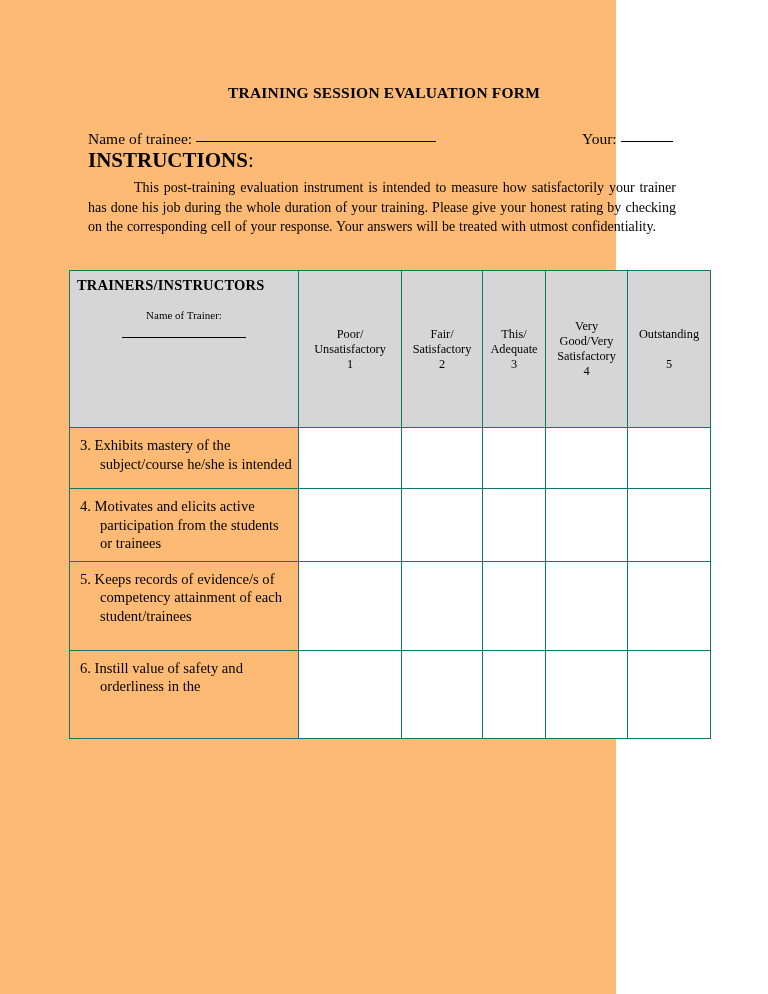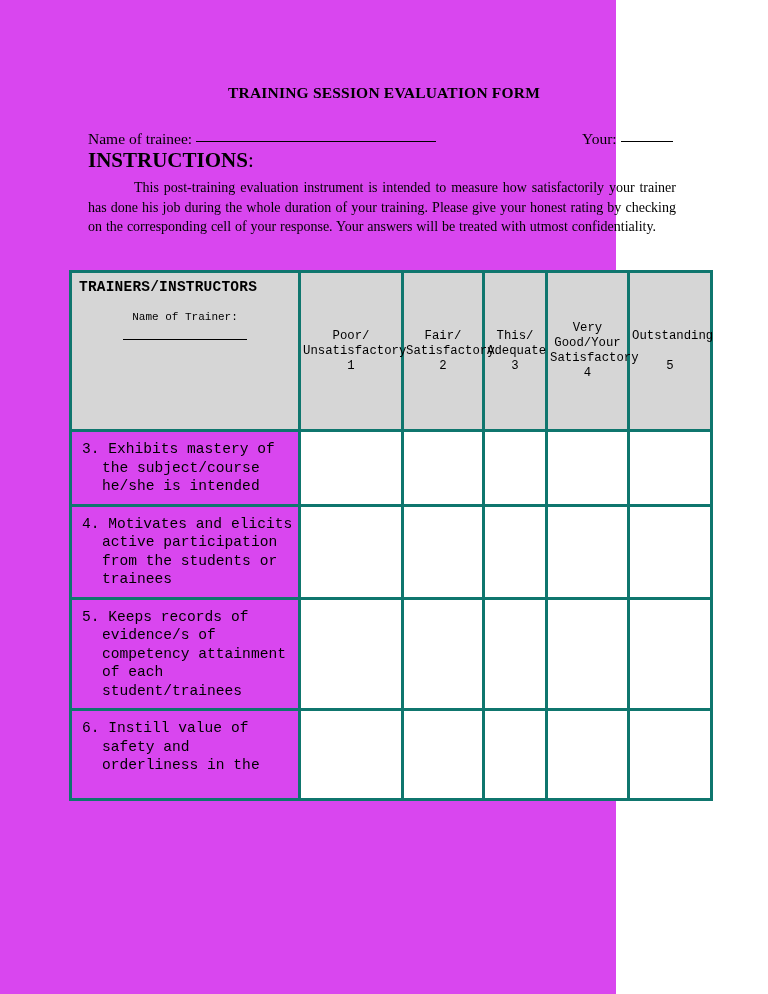--- a/index.html
+++ b/index.html
@@ -15,21 +15,21 @@
     position: relative;
     overflow: hidden;
   }
 
   .page {
     position: absolute;
     left: 0;
     top: 0;
     width: 616px;
     height: 994px;
-    background: #d946ef;
+    background: #fdba74;
   }
 
   
   .doc-title {
     position: absolute;
     left: 0;
     top: 84px;
     width: 768px;
     text-align: center;
     font-size: 15.5px;
@@ -99,24 +99,23 @@
   
   .eval-table {
     position: absolute;
     left: 69px;
     top: 270px;
     width: 641px;
     border-collapse: collapse;
     table-layout: fixed;
   }
   .eval-table td {
-    border: 3px solid #0f766e;
+    border: 1px solid #0f766e;
     vertical-align: top;
     padding: 0;
-    font-family: Liberation Mono, monospace;
   }
 
   
   .hdr td {
     background: #d6d6d6;
     height: 156px;
     vertical-align: middle;
   }
   .hdr-first {
     position: relative;
@@ -236,21 +235,21 @@
         </td>
 
         <td class="scale-cell">
           <span>This/</span><br>
           <span>Adequate</span>
           <span class="num">3</span>
         </td>
 
         <td class="scale-cell">
           <span>Very</span><br>
-          <span>Good/Your</span><br>
+          <span>Good/Very</span><br>
           <span>Satisfactory</span>
           <span class="num">4</span>
         </td>
 
         <td class="scale-cell scale-out">
           <span class="label">Outstanding</span>
           <span class="num">5</span>
         </td>
       </tr>
 

